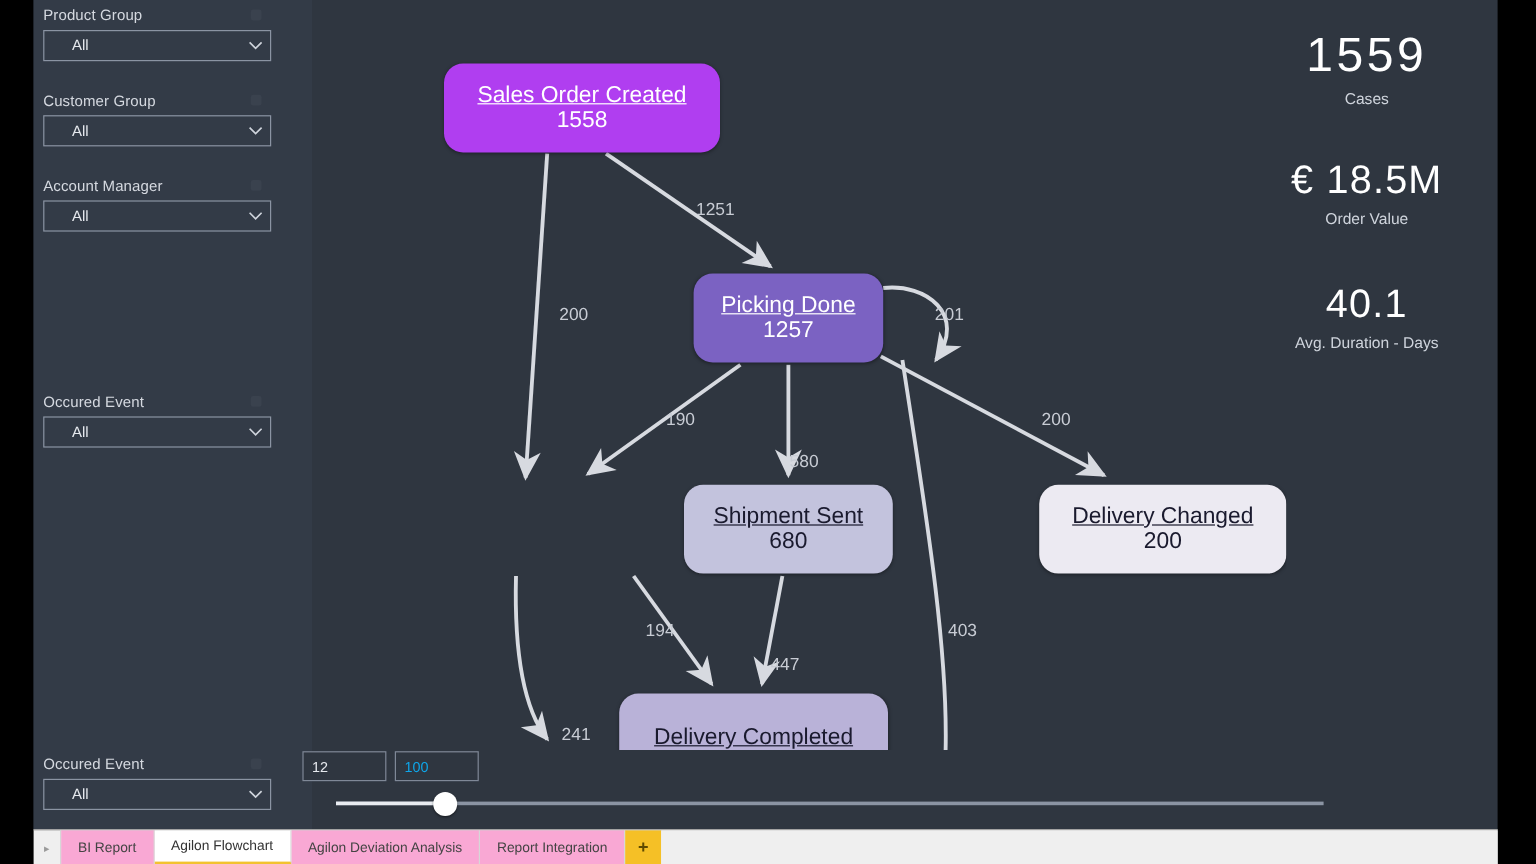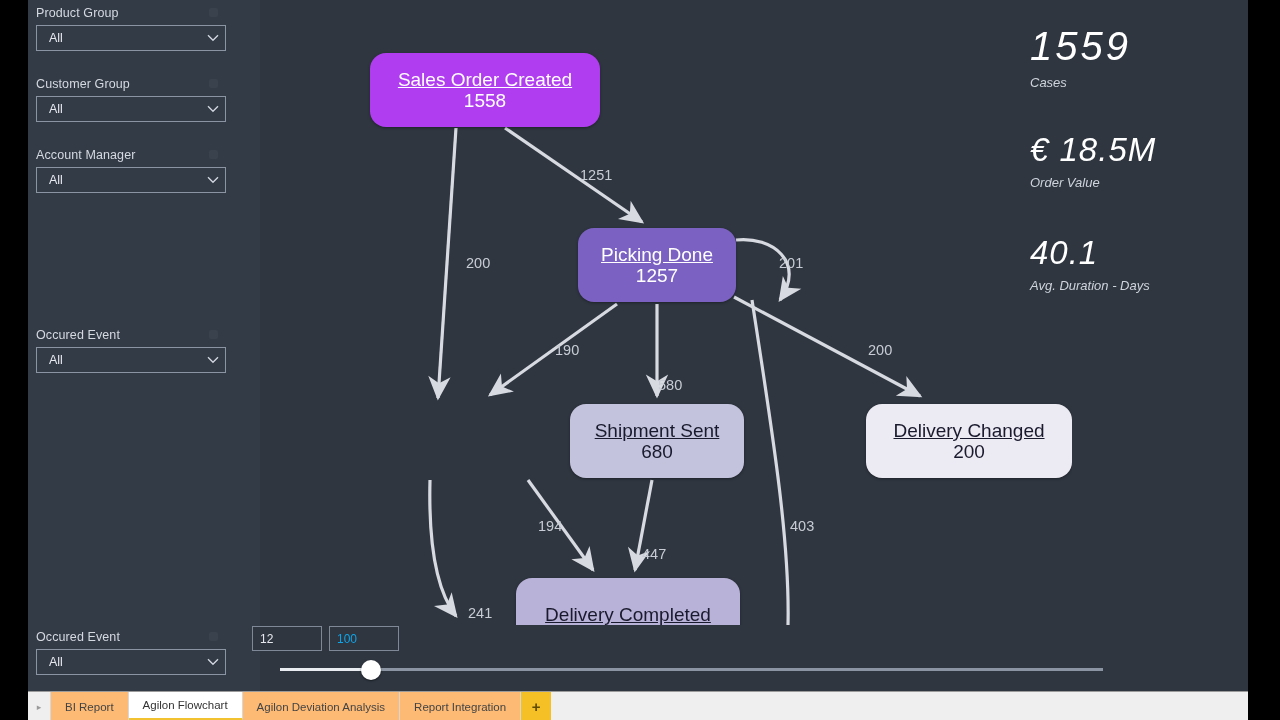--- a/index.html
+++ b/index.html
@@ -8,28 +8,28 @@
 
   
   .canvas{position:absolute;left:28px;top:0;width:1220px;height:691px;background:#2f3640;}
 
   
   .filters{position:absolute;left:0px;top:0;width:232px;height:691px;background:#333b47;}
   .fgroup{position:absolute;left:8px;width:190px;}
   .flabel{font-size:12.5px;color:#d5d9e0;letter-spacing:.1px;margin-bottom:5px;white-space:nowrap;}
   .fdot{position:absolute;right:8px;top:1px;width:9px;height:9px;border-radius:2px;background:#3a424e;}
   .fselect{position:relative;height:26px;border:1px solid #8b94a3;background:#333b47;
-           display:flex;align-items:center;padding:0 12px;box-sizing:border-box;}
+           display:flex;align-items:center;padding:0 23px;box-sizing:border-box;}
   .fselect .val{font-size:12.5px;color:#e6e9ee;}
   .chev{position:absolute;right:7px;top:50%;transform:translateY(-60%);width:12px;height:12px;}
   .chev svg{display:block;}
 
   
   .kpis{position:absolute;right:0px;top:0;width:218px;height:380px;}
-  .kpi{position:absolute;width:218px;font-style:italic;}
+  .kpi{position:absolute;width:218px;text-align:center;}
   .kpi .v{color:#ffffff;font-weight:300;letter-spacing:1px;line-height:1;}
   .kpi .l{color:#cfd4dc;font-size:13px;margin-top:9px;font-weight:400;}
   #kpi1{top:26px}#kpi1 .v{font-size:40px;letter-spacing:3px;}
   #kpi2{top:133px}#kpi2 .v{font-size:33px;letter-spacing:1px;}
   #kpi3{top:236px}#kpi3 .v{font-size:33px;letter-spacing:1px;}
 
   
   .flow{position:absolute;left:232px;top:0;width:812px;height:625px;overflow:hidden;}
   .flow svg{position:absolute;left:0;top:0;}
   .node{position:absolute;border-radius:16px;display:flex;flex-direction:column;
@@ -49,21 +49,21 @@
   .track .filled{position:absolute;left:0;top:0;height:3px;width:91px;background:#e9ecf1;}
   .thumb{position:absolute;left:79px;top:40px;width:20px;height:20px;border-radius:50%;
          background:#fff;box-shadow:0 1px 2px rgba(0,0,0,.5);}
 
   
   .tabbar{position:absolute;left:28px;top:691px;width:1220px;height:29px;background:#efefef;
           border-top:1px solid #9b9b9b;display:flex;align-items:stretch;}
   .tabarrow{width:22px;display:flex;align-items:center;justify-content:center;
             color:#9a9a9a;font-size:9px;border-right:1px solid #d7d7d7;}
   .tab{padding:0 14px;display:flex;align-items:center;font-size:11.5px;color:#444;
-       border-right:1px solid #d7d7d7;background:#fdba74;white-space:nowrap;}
+       border-right:1px solid #d7d7d7;background:#f9a8d4;white-space:nowrap;}
   .tab.active{background:#fff;color:#333;border-bottom:3px solid #f2c230;}
   .tabadd{width:30px;display:flex;align-items:center;justify-content:center;
           background:#f5c026;color:#5e4a00;font-size:15px;font-weight:bold;}
   .tabfill{flex:1;background:#efefef;}
 </style>
 </head>
 <body>
 
 <div id="app">
   <div class="canvas">

